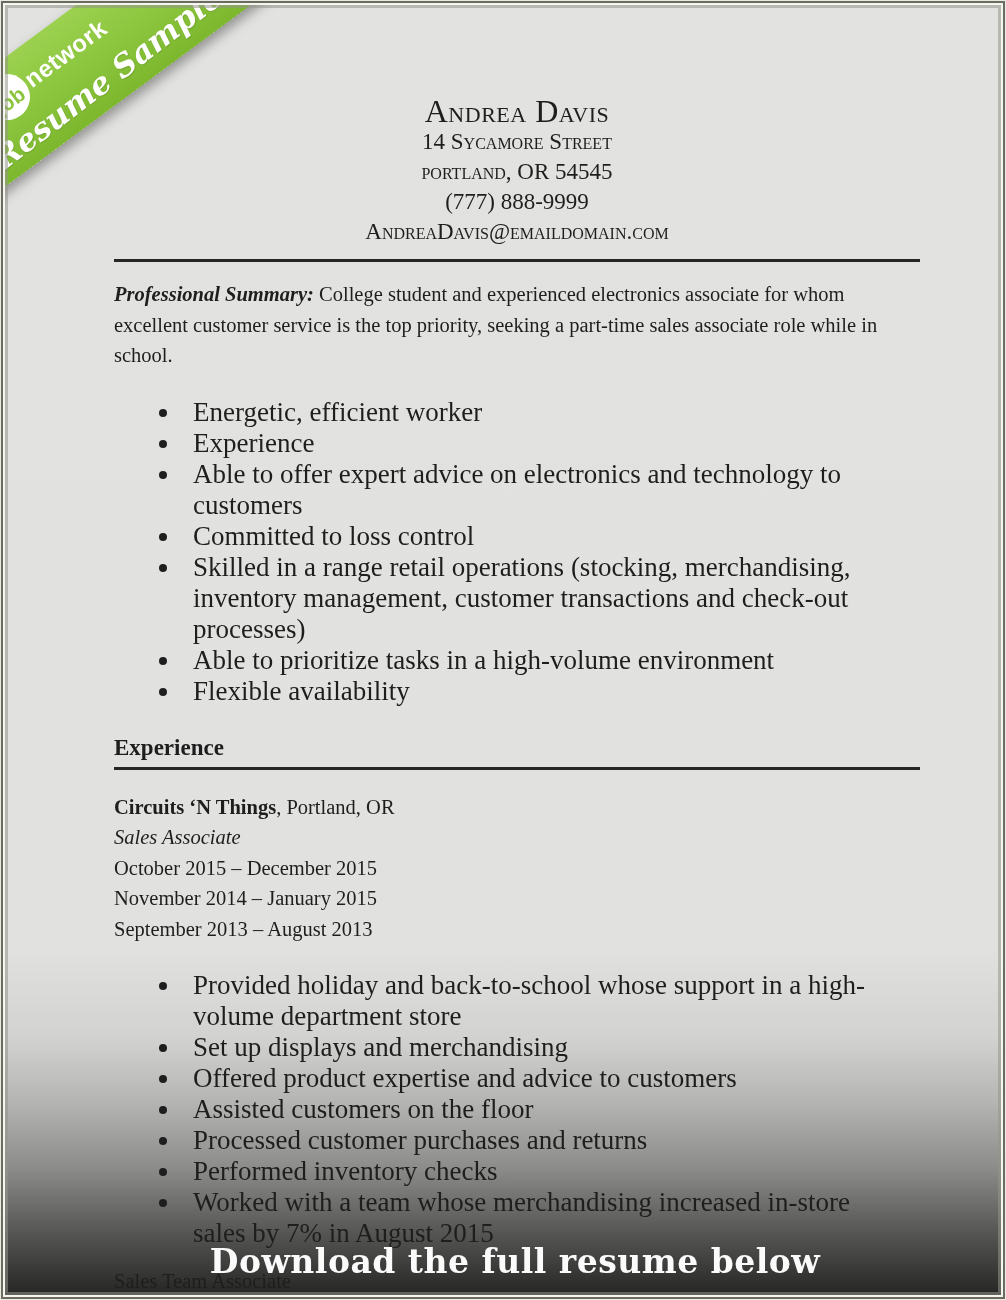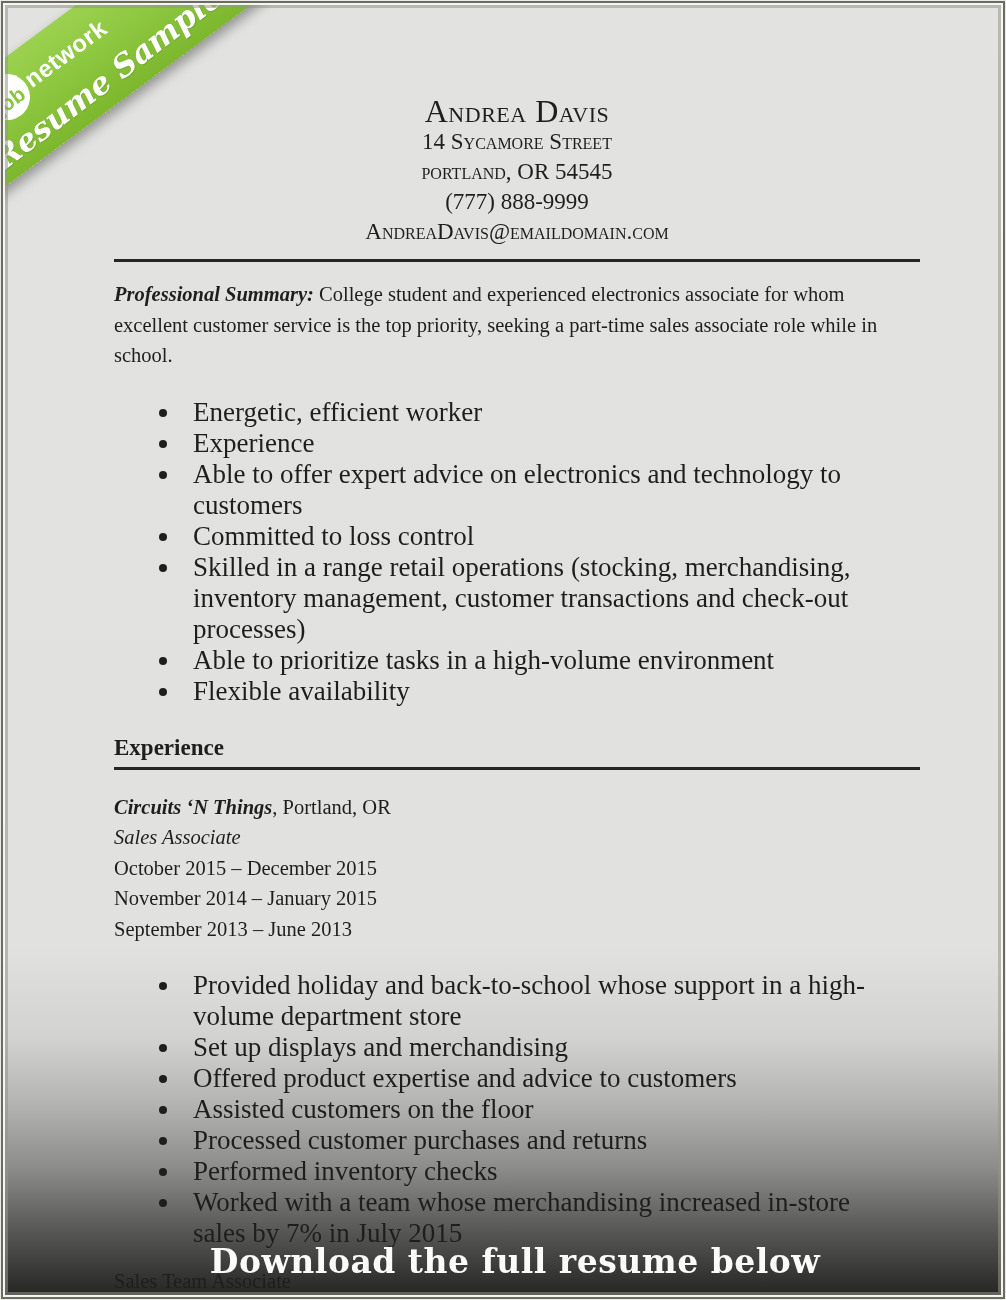--- a/index.html
+++ b/index.html
@@ -57,21 +57,21 @@
 
   ul.blist { margin:26px 0 0 0; padding:0 0 0 68px; width:716px; list-style:disc outside; }
   ul.blist li { font-size:27px; line-height:31px; padding-left:11px; }
 
   .section-head {
     margin-top:28px; font-size:23px; font-weight:700;
     border-bottom:3px solid #262626; padding-bottom:6px;
   }
 
   .jobblock { margin-top:22px; font-size:20.5px; line-height:30.5px; }
-  .company { font-weight:700;font-style:italic; }
+  .company { font-weight:700; }
   .jobtitle.italic { font-style:italic; }
   ul.dates { margin:0; padding:0; list-style:none; }
 
   .job2 { margin-top:17px; }
 
   
   .cta {
     position:absolute; left:12px; bottom:16px; width:100%; text-align:center;
     font-family:"DejaVu Serif", serif; font-weight:700; font-size:33px;
     color:#fbfbfb; letter-spacing:.5px;
@@ -106,32 +106,32 @@
       </ul>
 
     <div class="section-head">Experience</div>
 
     <div class="jobblock">
       <div><span class="company">Circuits ‘N Things</span><span>, Portland, OR</span></div>
       <div class="jobtitle italic">Sales Associate</div>
       <ul class="dates">
           <li>October 2015 – December 2015</li>
           <li>November 2014 – January 2015</li>
-          <li>September 2013 – June 2013</li>
+          <li>September 2013 – August 2013</li>
         </ul>
     </div>
 
     <ul class="blist">
         <li>Provided holiday and back-to-school whose support in a high-volume department store</li>
         <li>Set up displays and merchandising</li>
         <li>Offered product expertise and advice to customers</li>
         <li>Assisted customers on the floor</li>
         <li>Processed customer purchases and returns</li>
         <li>Performed inventory checks</li>
-        <li>Worked with a team whose merchandising increased in-store sales by 7% in July 2015</li>
+        <li>Worked with a team whose merchandising increased in-store sales by 7% in August 2015</li>
       </ul>
 
     <div class="jobblock job2">
       <div class="jobtitle">Sales Team Associate</div>
       <ul class="dates">
           <li>June 2013 – present (summers)</li>
         </ul>
     </div>
 
   </div>

